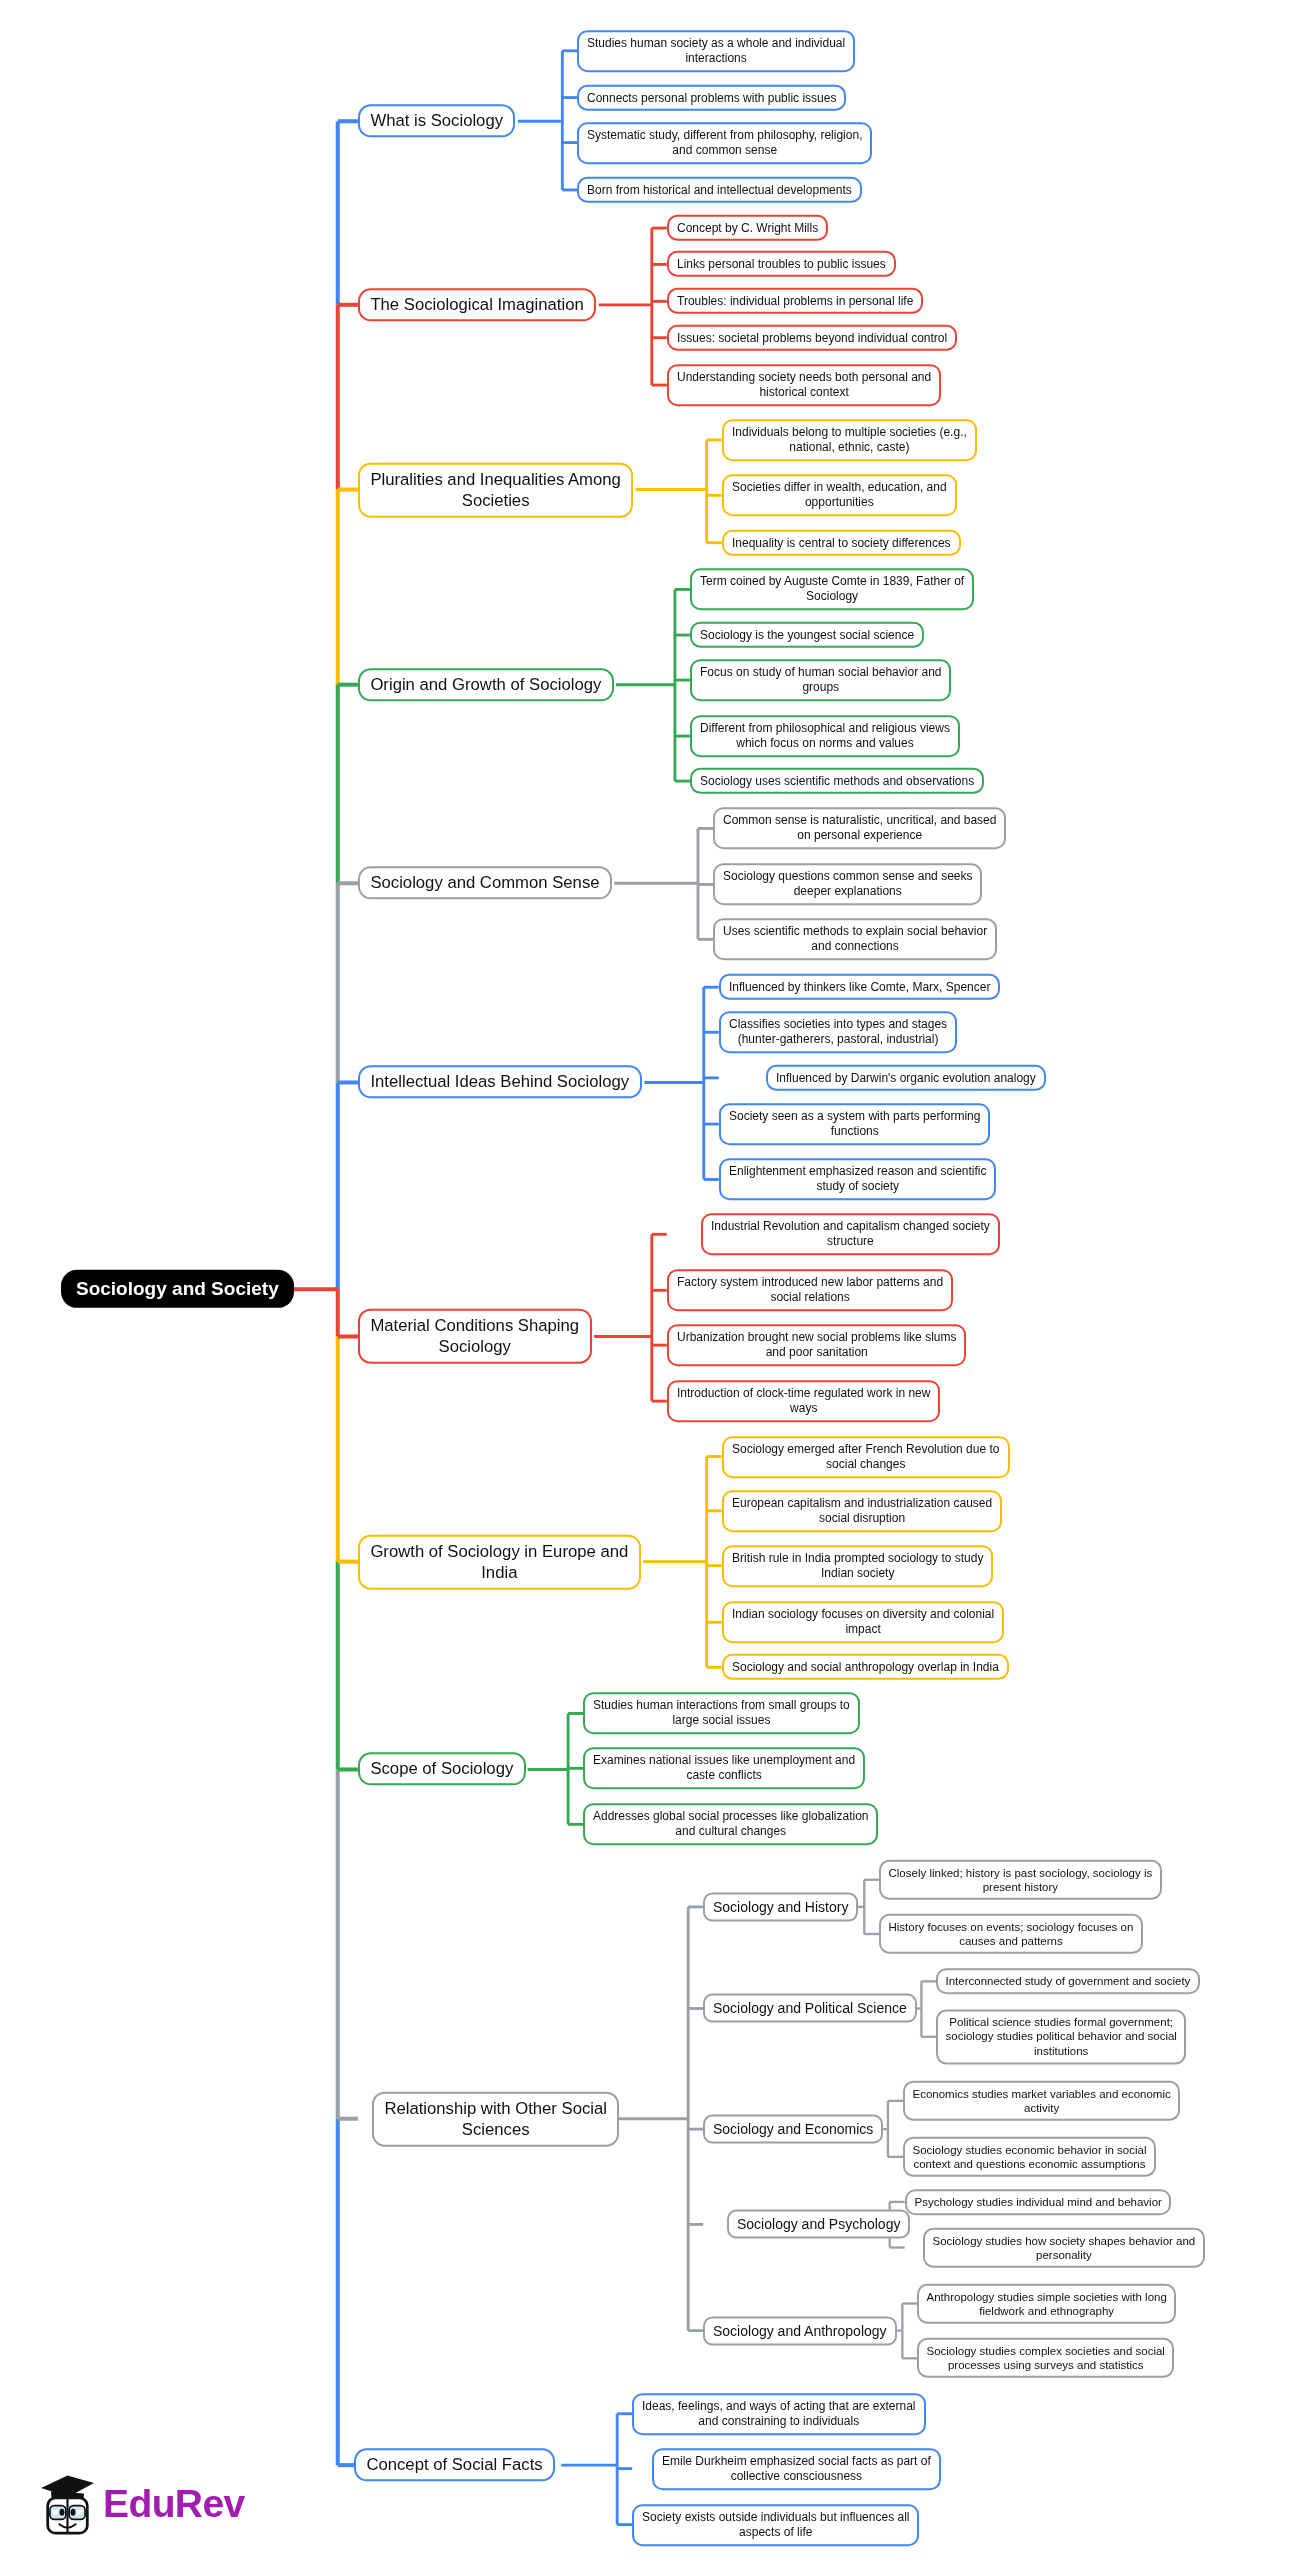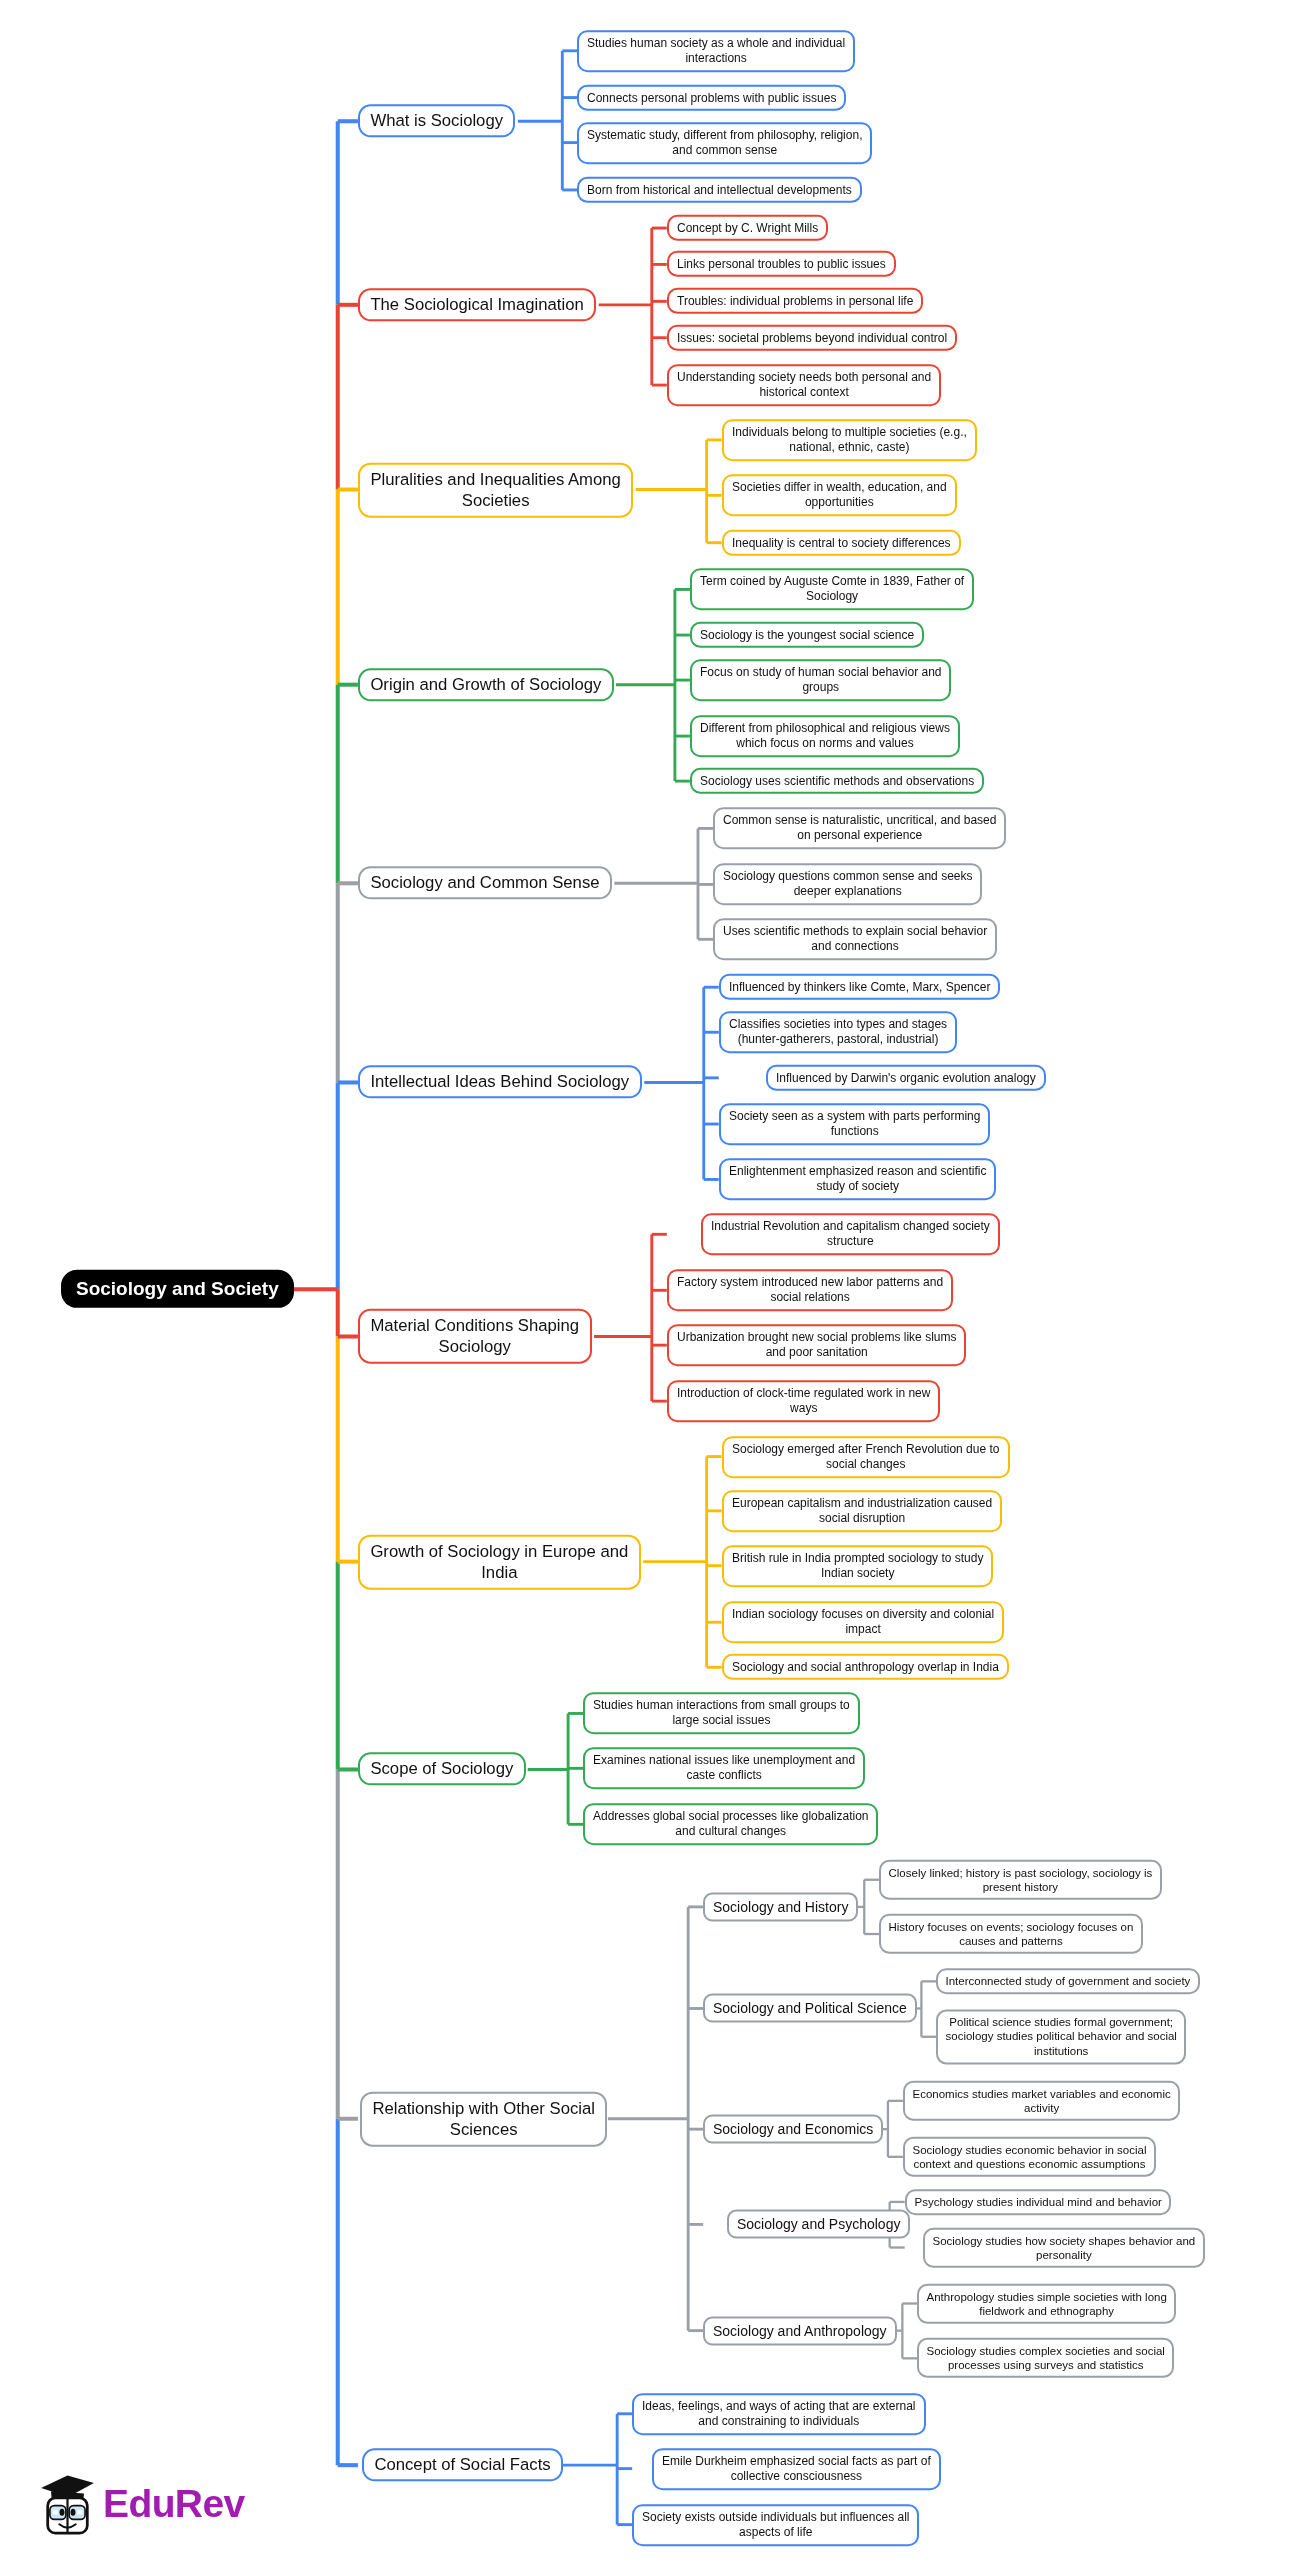--- a/index.html
+++ b/index.html
@@ -316,21 +316,21 @@
       <div class="ln">large social issues</div>
     </div>
     <div class="node leaf" style="left: 583px; top: 1768px; border-color: rgb(52, 168, 83);">
       <div class="ln">Examines national issues like unemployment and</div>
       <div class="ln">caste conflicts</div>
     </div>
     <div class="node leaf" style="left: 583px; top: 1824px; border-color: rgb(52, 168, 83);">
       <div class="ln">Addresses global social processes like globalization</div>
       <div class="ln">and cultural changes</div>
     </div>
-    <div class="node header" style="left: 360px; top: 2119px; border-color: rgb(154, 160, 166);">
+    <div class="node header" style="left: 372px; top: 2119px; border-color: rgb(154, 160, 166);">
       <div class="ln">Relationship with Other Social</div>
       <div class="ln">Sciences</div>
     </div>
     <div class="node subtopic" style="left: 703px; top: 1907px; border-color: rgb(154, 160, 166);">
       <div class="ln">Sociology and History</div>
     </div>
     <div class="node subleaf" style="left: 879px; top: 1880px; border-color: rgb(154, 160, 166);">
       <div class="ln">Closely linked; history is past sociology, sociology is</div>
       <div class="ln">present history</div>
     </div>
@@ -374,21 +374,21 @@
       <div class="ln">Sociology and Anthropology</div>
     </div>
     <div class="node subleaf" style="left: 917px; top: 2304px; border-color: rgb(154, 160, 166);">
       <div class="ln">Anthropology studies simple societies with long</div>
       <div class="ln">fieldwork and ethnography</div>
     </div>
     <div class="node subleaf" style="left: 917px; top: 2358px; border-color: rgb(154, 160, 166);">
       <div class="ln">Sociology studies complex societies and social</div>
       <div class="ln">processes using surveys and statistics</div>
     </div>
-    <div class="node header" style="left: 362px; top: 2465px; border-color: rgb(66, 133, 244); text-align: center;">
+    <div class="node header" style="left: 354px; top: 2465px; border-color: rgb(66, 133, 244); text-align: center;">
       <div class="ln">Concept of Social Facts</div>
     </div>
     <div class="node leaf" style="left: 632px; top: 2414px; border-color: rgb(66, 133, 244);">
       <div class="ln">Ideas, feelings, and ways of acting that are external</div>
       <div class="ln">and constraining to individuals</div>
     </div>
     <div class="node leaf" style="left: 632px; top: 2469px; border-color: rgb(66, 133, 244); margin-left: 20px;">
       <div class="ln">Emile Durkheim emphasized social facts as part of</div>
       <div class="ln">collective consciousness</div>
     </div>

